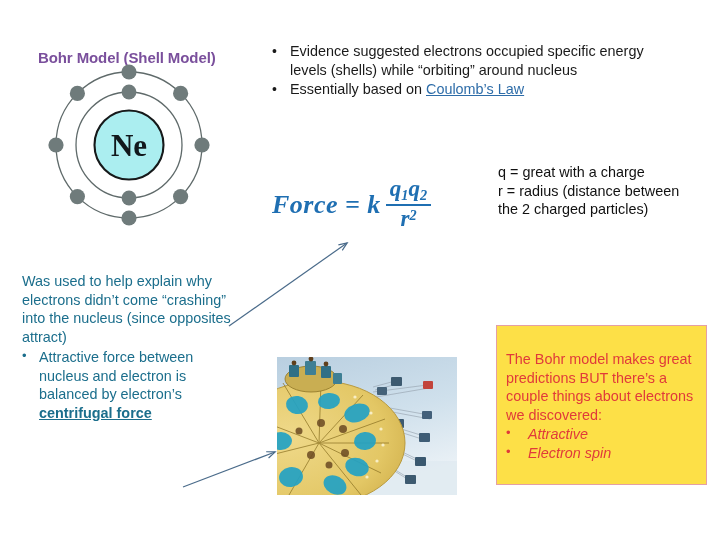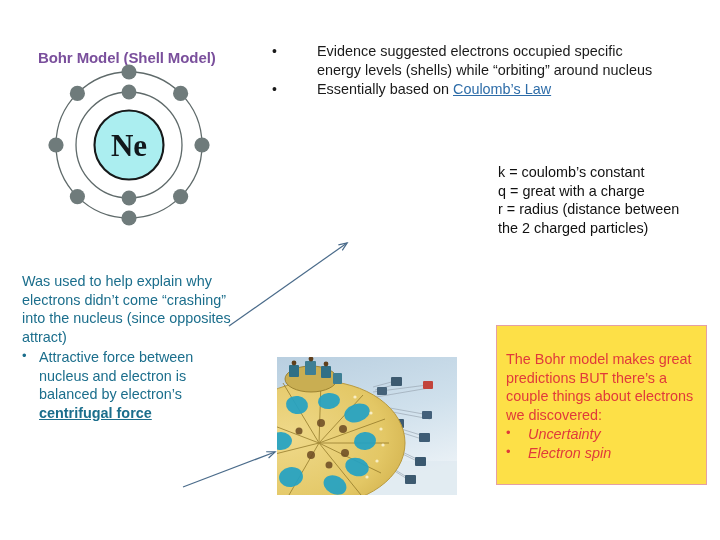--- a/index.html
+++ b/index.html
@@ -54,21 +54,21 @@
     display: flex;
     align-items: flex-start;
   }
   .bullet-dot {
     width: 18px;
     flex: 0 0 18px;
     text-align: left;
     font-size: 14px;
     line-height: 1.33;
   }
-  .bullet-text { flex: 1 1 auto; margin-left: 27px; }
+  .bullet-text { flex: 1 1 auto; }
   .link {
     color: #2d6ca8;
     text-decoration: underline;
   }
 
   
   #formula {
     position: absolute;
     left: 272px;
     top: 178px;
@@ -238,23 +238,29 @@
     <div class="bullet-row">
       <span class="bullet-dot">•</span>
       <span class="bullet-text">Evidence suggested electrons occupied specific energy levels (shells) while “orbiting” around nucleus</span>
     </div>
     <div class="bullet-row">
       <span class="bullet-dot">•</span>
       <span class="bullet-text"><span>Essentially based on </span><a class="link" href="#">Coulomb’s Law</a></span>
     </div>
   </div>
 
+  <div id="formula">
+    <span class="lhs">Force = k</span>
+    <span class="frac">
+      <span class="num"><span>q</span><sub>1</sub><span>q</span><sub>2</sub></span>
+      <span class="den"><span>r</span><sup>2</sup></span>
+    </span>
+  </div>
 
   <div id="variable-key">
-    <div>k = coulomb’s constant</div>
     <div>q = great with a charge</div>
     <div>r = radius (distance between the 2 charged particles)</div>
   </div>
 
   <div id="explanation">
     <div>Was used to help explain why electrons didn’t come “crashing” into the nucleus (since opposites attract)</div>
     <div class="sub-bullet-row">
       <span class="sub-bullet-dot">•</span>
       <span class="sub-bullet-text"><span>Attractive force between nucleus and electron is balanced by electron’s </span><span class="bold-underline">centrifugal force</span></span>
     </div>
@@ -366,21 +372,21 @@
             <circle cx="78" cy="40" r="1.6"></circle>
         </g>
       </g>
     </svg>
   </div>
 
   <div id="caution-box">
     <div>The Bohr model makes great predictions BUT there’s a couple things about electrons we discovered:</div>
     <div class="cb-bullet-row">
       <span class="cb-bullet-dot">•</span>
-      <span class="cb-bullet-text">Uncertainty</span>
+      <span class="cb-bullet-text">Attractive</span>
     </div>
     <div class="cb-bullet-row">
       <span class="cb-bullet-dot">•</span>
       <span class="cb-bullet-text">Electron spin</span>
     </div>
   </div>
 
   <svg id="arrow-layer" viewBox="0 0 720 540" xmlns="http://www.w3.org/2000/svg">
     <defs>
       <marker id="arrowHead" markerWidth="9" markerHeight="9" refX="7.2" refY="3.2" orient="auto" markerUnits="strokeWidth">

